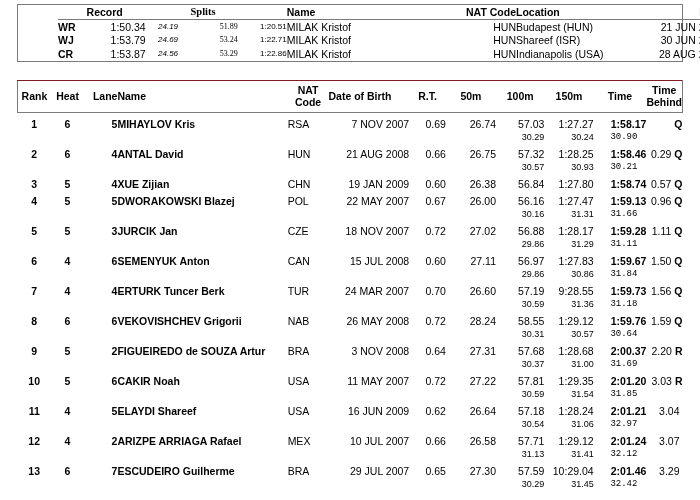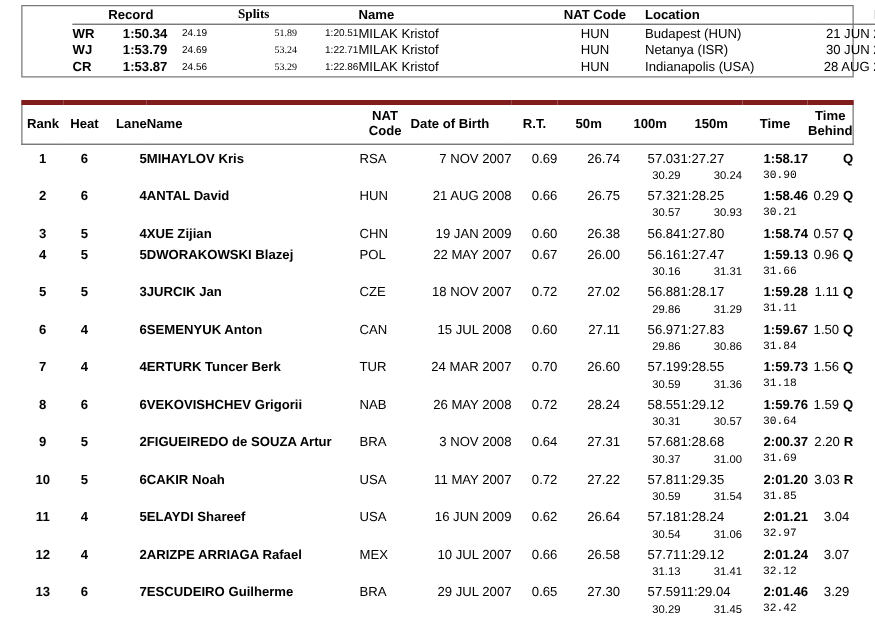--- a/index.html
+++ b/index.html
@@ -38,26 +38,26 @@
     white-space: nowrap;
     line-height: 12.5px;
   }
   table.records thead th {
     font-weight: bold;
     font-size: 10.5px;
     border-bottom: 1px solid #7a7a7a;
     padding-bottom: 1px;
   }
   .rec-tag     { width: 30px; text-align: left;  font-weight: bold; padding-left: 4px; }
-  .rec-record  { width: 62px; text-align: center; font-weight: bold; }
-  .rec-s1      { width: 48px; text-align: left; font-size: 8px; }
+  .rec-record  { width: 62px; text-align: right; }
+  .rec-s1      { width: 48px; text-align: center; font-size: 8px; font-style: italic; }
   .rec-s2      { width: 50px; text-align: right; font-size: 8px; font-family: Liberation Serif, serif; }
   .rec-s3      { width: 52px; text-align: right; font-size: 8px; padding-right: 6px; }
   .rec-name    { width: 160px; text-align: left; }
-  .rec-nat     { width: 84px;  text-align: center; }
+  .rec-nat     { width: 84px;  text-align: right; }
   .rec-loc     { width: 150px; text-align: left; }
   .rec-date    { text-align: right; padding-right: 5px; }
 
   thead .rec-record { text-align: left; padding-left: 4px; }
   thead .rec-s2 { text-align: left; font-size: 10.5px; }
   thead .rec-s1, thead .rec-s3 { font-size: 10.5px; }
 
   
   .results-wrap {
     margin: 18px 17px 0 17px;
@@ -66,37 +66,37 @@
     width: 100%;
     border-collapse: collapse;
     font-size: 10.5px;
   }
   table.results thead th {
     font-weight: bold;
     font-size: 10.5px;
     line-height: 12px;
     vertical-align: middle;
     padding: 3px 0 4px 0;
-    border-top: 4px solid #7f1d1d;
+    border-top: 1px solid #7f1d1d;
     border-bottom: 1px solid #7a7a7a;
     white-space: nowrap;
   }
   table.results thead th.first-h { border-left: 1px solid #7a7a7a; }
   table.results thead th.last-h  { border-right: 1px solid #7a7a7a; }
 
   .c-rank { width: 34px; text-align: center; }
   .c-heat { width: 34px; text-align: center; }
   .c-lane { width: 34px; text-align: right; }
   .c-name { width: 172px; text-align: left; padding-left: 8px; }
   .c-nat  { width: 42px;  text-align: left; }
   .c-dob  { width: 82px;  text-align: right; }
   .c-rt   { width: 38px;  text-align: right; }
   .c-50   { width: 52px;  text-align: right; }
   .c-100  { width: 50px;  text-align: right; }
-  .c-150  { width: 50px;  }
+  .c-150  { width: 50px;  text-align: right; }
   .c-time { width: 54px;  text-align: right; }
   .c-beh  { text-align: right; padding-right: 6px; }
 
   thead .c-nat  { text-align: center; }
   thead .c-dob  { text-align: left; }
   thead .c-rt   { text-align: center; }
   thead .c-50, thead .c-100, thead .c-150,
   thead .c-time { text-align: center; }
   thead .c-beh  { text-align: center; padding-right: 10px; }
 
@@ -158,21 +158,21 @@
             <td class="rec-date">21 JUN 2022</td>
           </tr>
           <tr>
             <td class="rec-tag">WJ</td>
             <td class="rec-record">1:53.79</td>
             <td class="rec-s1">24.69</td>
             <td class="rec-s2">53.24</td>
             <td class="rec-s3">1:22.71</td>
             <td class="rec-name">MILAK Kristof</td>
             <td class="rec-nat">HUN</td>
-            <td class="rec-loc">Netanya (ISR)</td>
+            <td class="rec-loc">Shareef (ISR)</td>
             <td class="rec-date">30 JUN 2017</td>
           </tr>
           <tr>
             <td class="rec-tag">CR</td>
             <td class="rec-record">1:53.87</td>
             <td class="rec-s1">24.56</td>
             <td class="rec-s2">53.29</td>
             <td class="rec-s3">1:22.86</td>
             <td class="rec-name">MILAK Kristof</td>
             <td class="rec-nat">HUN</td>
@@ -533,21 +533,21 @@
           <tr class="main-row">
             <td class="c-rank">13</td>
             <td class="c-heat">6</td>
             <td class="c-lane">7</td>
             <td class="c-name">ESCUDEIRO Guilherme</td>
             <td class="c-nat">BRA</td>
             <td class="c-dob">29 JUL 2007</td>
             <td class="c-rt">0.65</td>
             <td class="c-50">27.30</td>
             <td class="c-100">57.59</td>
-            <td class="c-150">11:29.04</td>
+            <td class="c-150">10:29.04</td>
             <td class="c-time">2:01.46</td>
             <td class="c-beh"><span class="behind-val">3.29</span><span class="qmark"></span></td>
           </tr>
           <tr class="split-row">
             <td class="c-rank"></td>
             <td class="c-heat"></td>
             <td class="c-lane"></td>
             <td class="c-name"></td>
             <td class="c-nat"></td>
             <td class="c-dob"></td>

